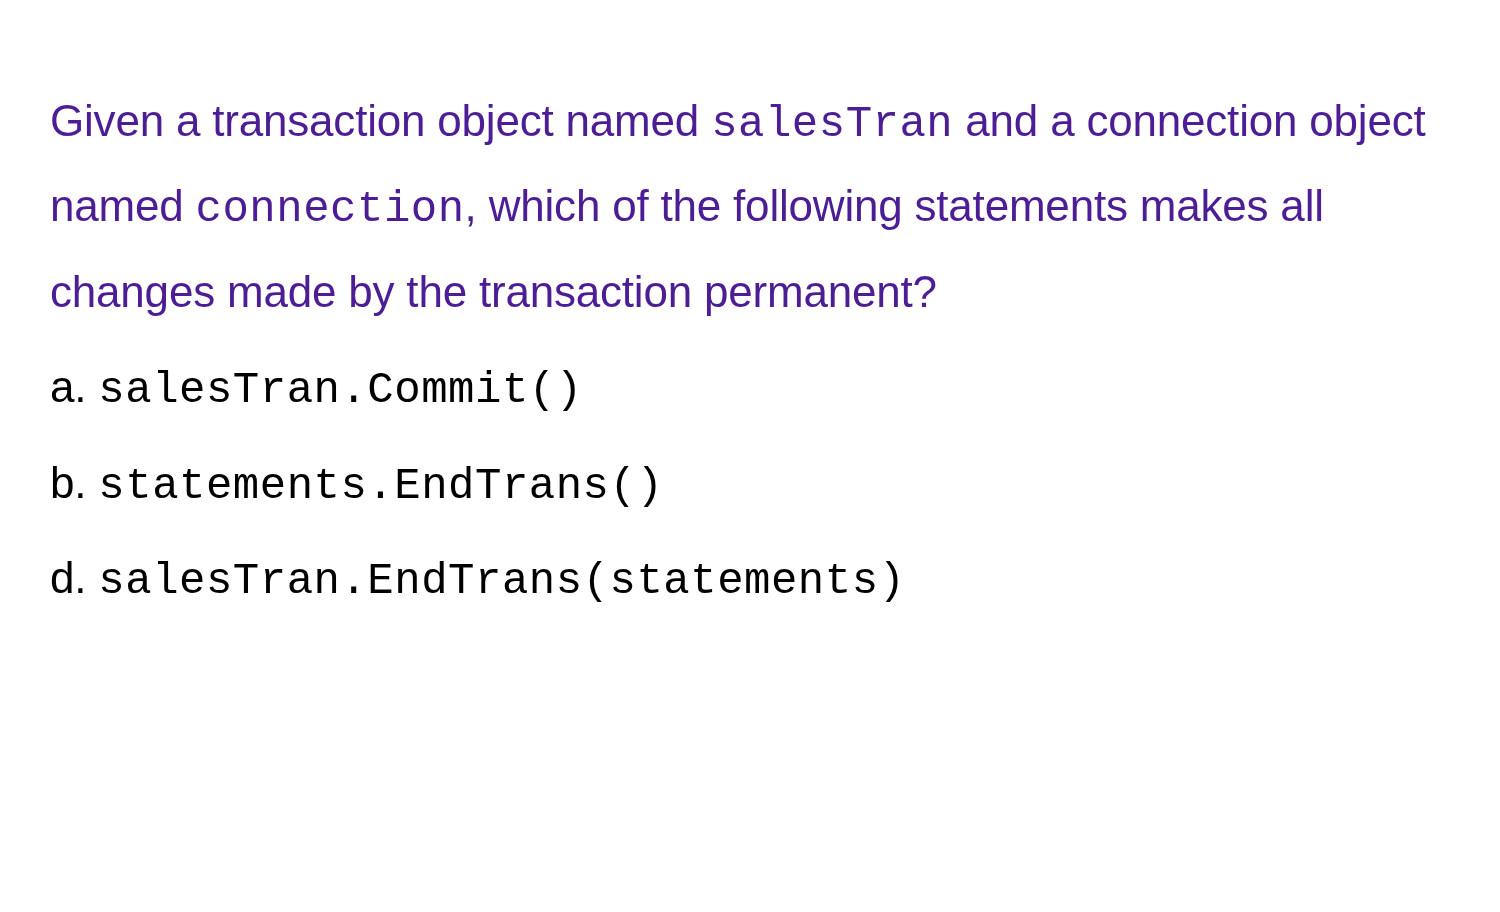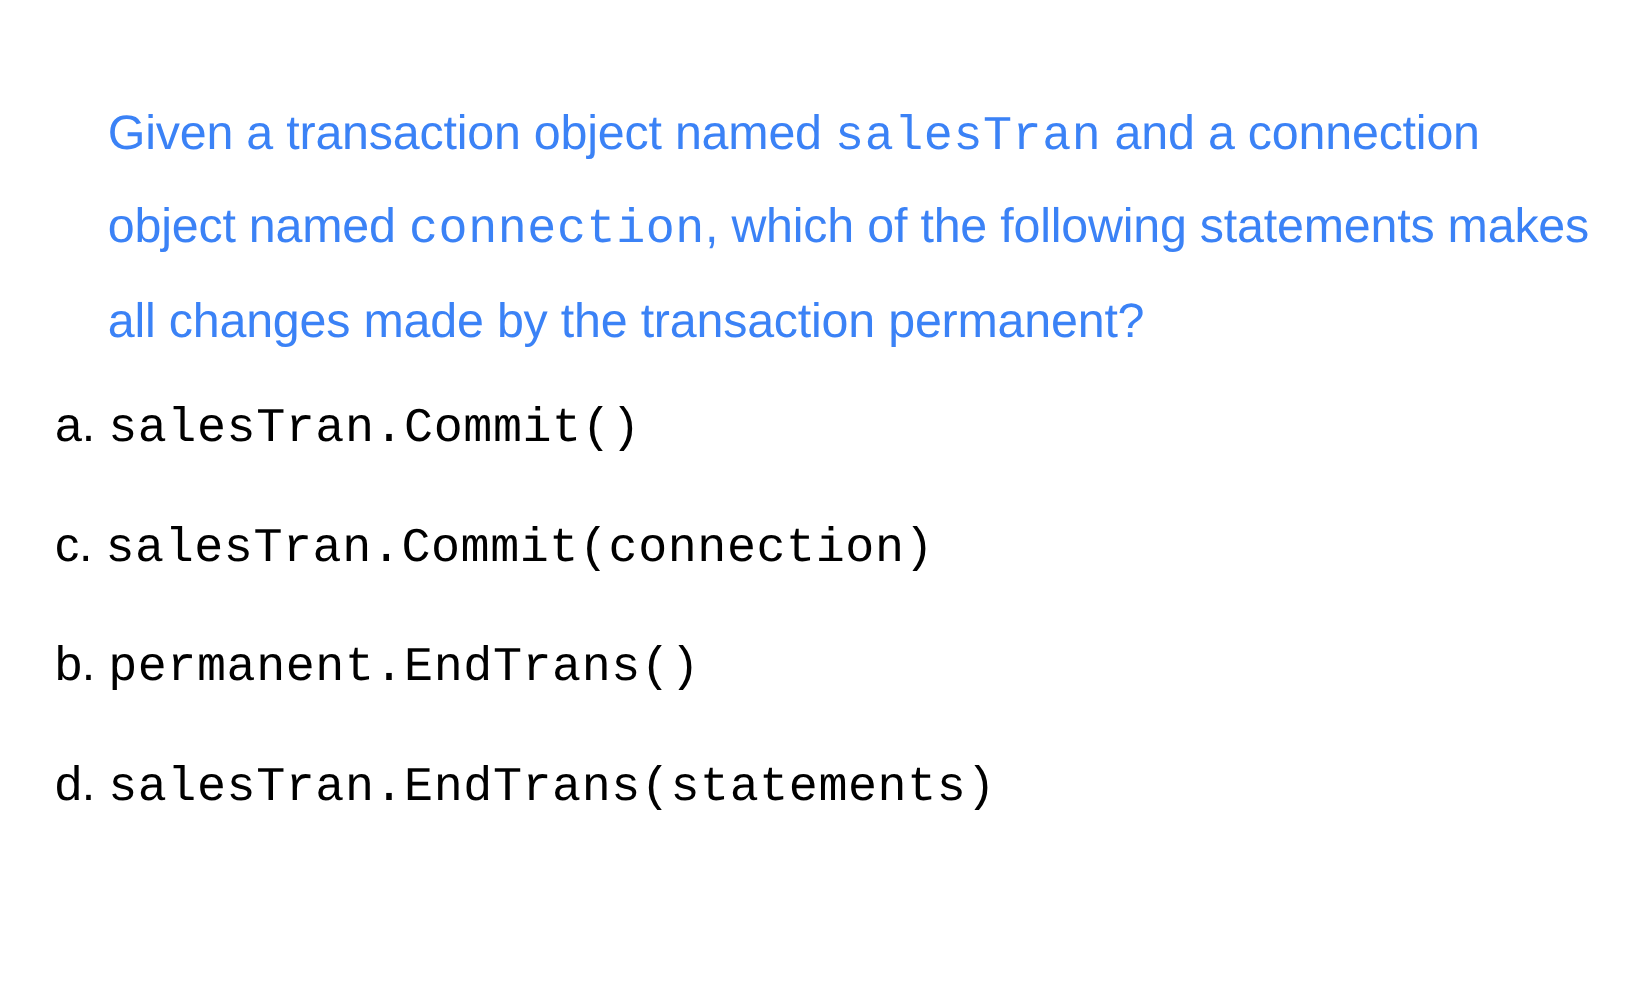--- a/index.html
+++ b/index.html
@@ -10,34 +10,33 @@
     body {
       background: #ffffff;
       font-family: -apple-system, BlinkMacSystemFont, "Segoe UI", Helvetica, Arial, sans-serif;
       width: 1500px;
       height: 912px;
       padding: 80px 50px 50px 50px;
     }
     .question-text {
       font-size: 44px;
       line-height: 1.85;
-      color: #3b82f6;
+      color: #4c1d95;
       margin-bottom: 24px;
       letter-spacing: -0.2px;
-      margin-left: 48px;
     }
     .mono {
       font-family: "Courier New", Courier, monospace;
       font-size: 44px;
       letter-spacing: 0.5px;
     }
     .options {
       display: flex;
       flex-direction: column;
-      gap: 43px;
+      gap: 30px;
     }
     .option {
       font-size: 44px;
       line-height: 1.4;
       color: #000000;
       letter-spacing: -0.2px;
     }
     .option-label {
       font-family: -apple-system, BlinkMacSystemFont, "Segoe UI", Helvetica, Arial, sans-serif;
     }
@@ -51,21 +50,18 @@
 
 <div class="question-text">
   <span>Given a transaction object named </span><span class="mono">salesTran</span><span> and a connection object named </span><span class="mono">connection</span><span>, which of the following statements makes all changes made by the transaction permanent?</span>
 </div>
 
 <div class="options">
   <div class="option">
     <span class="option-label">a. </span><span class="option-code">salesTran.Commit()</span>
   </div>
   <div class="option">
-    <span class="option-label">c. </span><span class="option-code">salesTran.Commit(connection)</span>
-  </div>
-  <div class="option">
-    <span class="option-label">b. </span><span class="option-code">permanent.EndTrans()</span>
+    <span class="option-label">b. </span><span class="option-code">statements.EndTrans()</span>
   </div>
   <div class="option">
     <span class="option-label">d. </span><span class="option-code">salesTran.EndTrans(statements)</span>
   </div>
 </div>
 
 </body></html>

